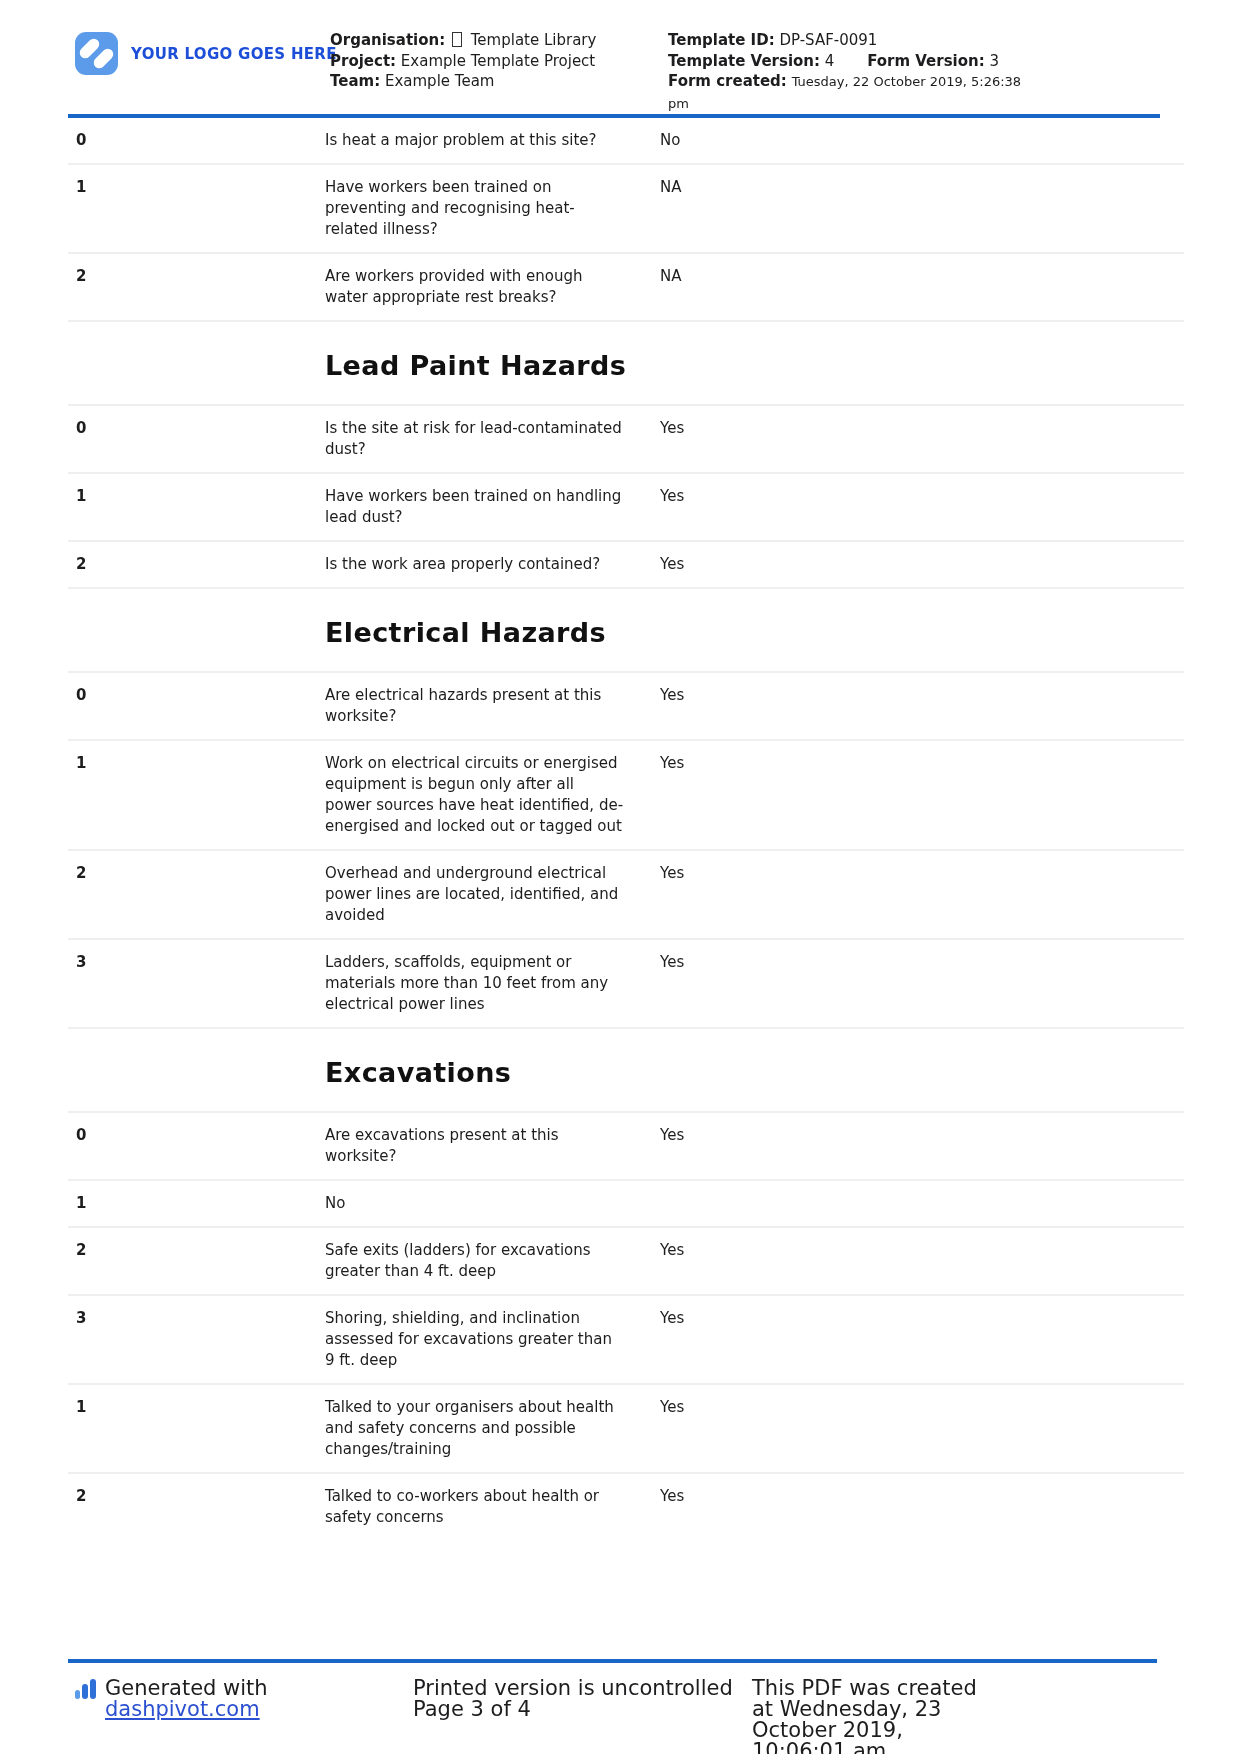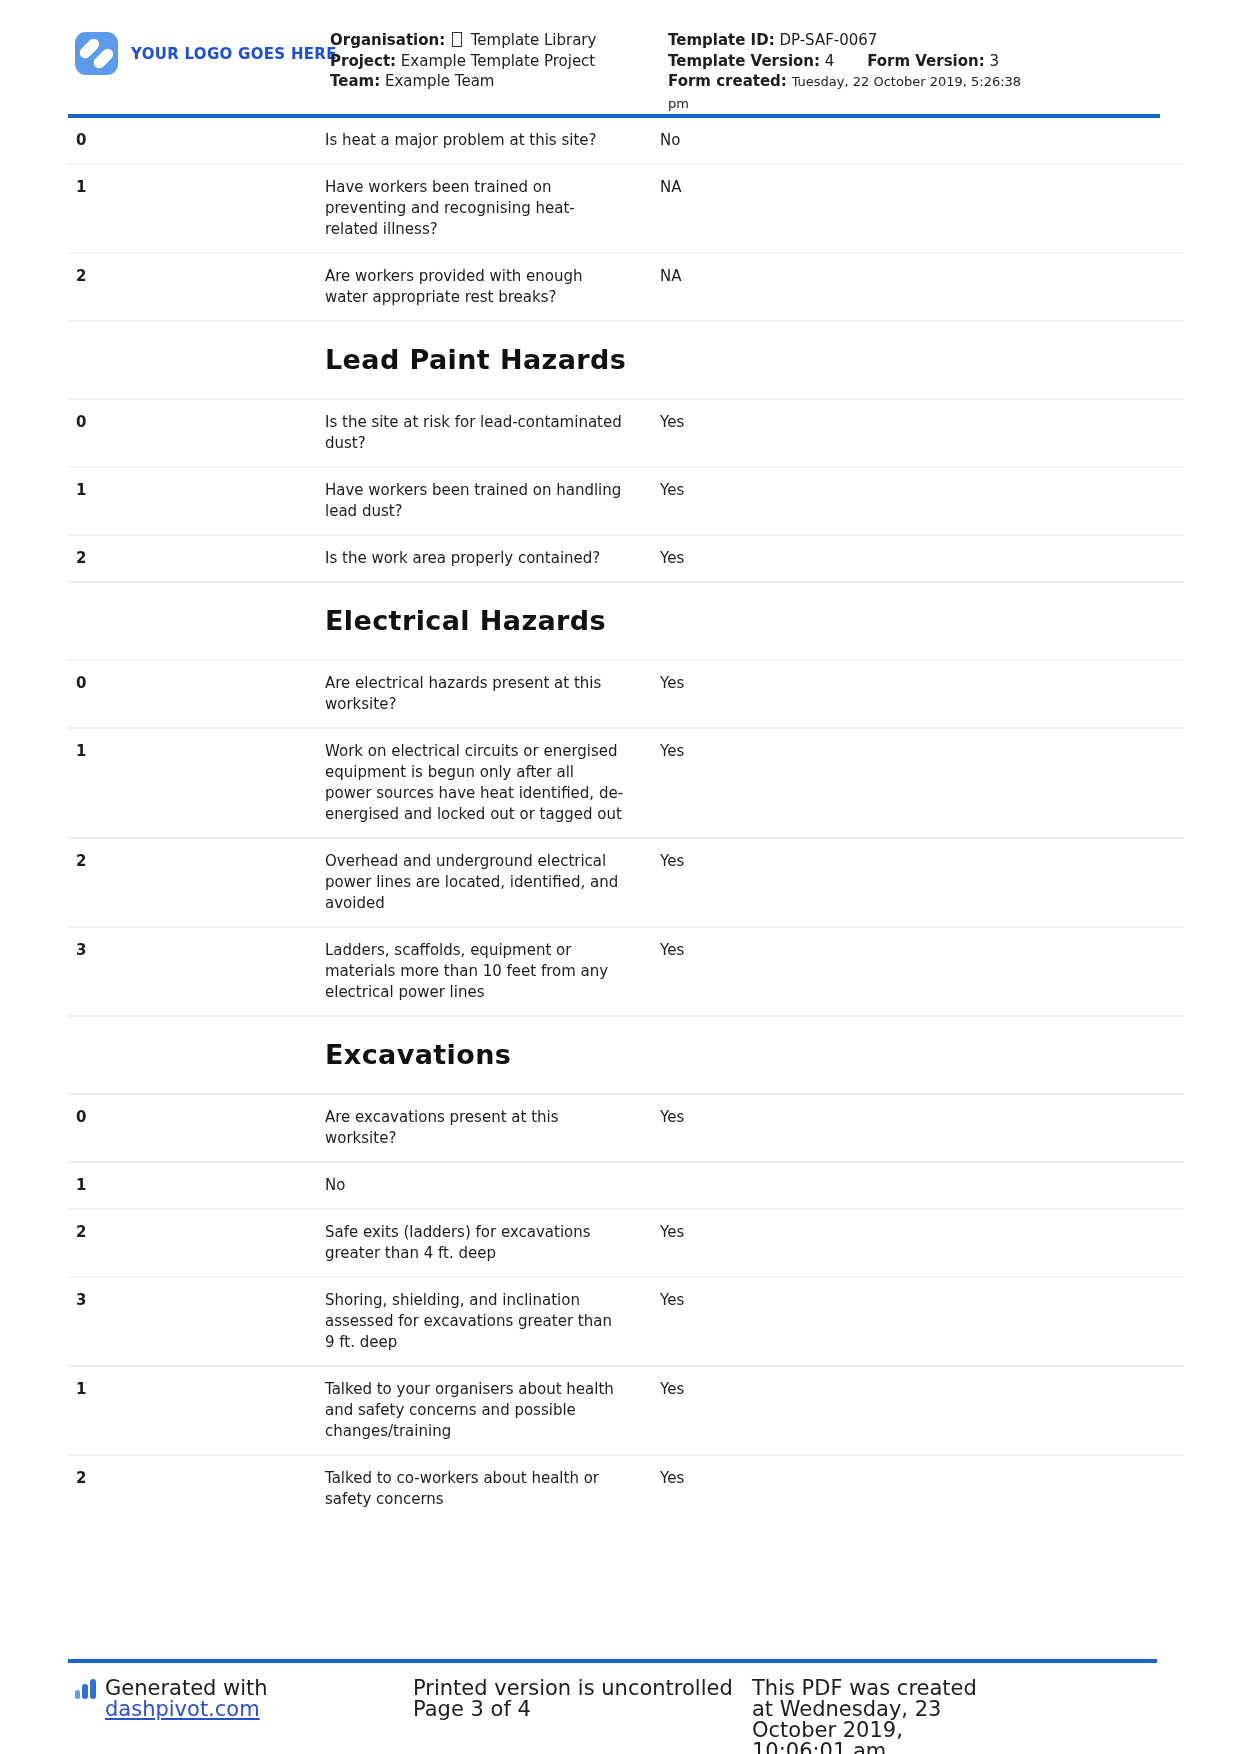--- a/index.html
+++ b/index.html
@@ -27,21 +27,21 @@
   .tofu { display:inline-block; width:10px; height:15px; border:1.5px solid #333; vertical-align:-2px; margin:0 4px 0 2px; }
   .rule { height:4px; background:#1766c8; }
 
   
   .table { width:1116px; }
   .row { display:flex; align-items:flex-start; padding:12px 0; border-bottom:2px solid #efefef; }
   .row:last-child { border-bottom:none; }
   .cell-num { width:257px; padding-left:8px; font-weight:bold; font-size:15px; line-height:21px; flex:0 0 auto; }
   .cell-q { width:300px; margin-right:35px; font-size:15px; line-height:21px; flex:0 0 auto; }
   .cell-a { font-size:15px; line-height:21px; }
-  .section-band { padding:22px 0 22px 257px; border-bottom:2px solid #efefef; }
+  .section-band { padding:28px 0 22px 257px; border-bottom:2px solid #efefef; }
   .section-title { font-size:27px; line-height:32px; font-weight:bold; letter-spacing:.4px; color:#111; }
 
   
   .footer-rule { position:absolute; left:68px; top:1659px; width:1089px; height:4px; background:#1766c8; }
   .footer { position:absolute; left:68px; top:1678px; width:1120px; display:flex; font-size:21px; line-height:21px; }
   .f-left { width:345px; display:flex; gap:9px; padding-left:7px; }
   .bars { display:flex; align-items:flex-end; gap:2px; height:20px; margin-top:1px; flex:0 0 auto; }
   .bar { border-radius:3px; }
   .bar-1 { width:5px; height:9px; background:#5b9bea; }
   .bar-2 { width:6px; height:15px; background:#2f6fd8; }
@@ -76,21 +76,21 @@
       </div>
       <div>
         <span class="lbl">Team:</span>
         <span>Example Team</span>
       </div>
     </div>
 
     <div class="meta-block">
       <div>
         <span class="lbl">Template ID:</span>
-        <span>DP-SAF-0067</span>
+        <span>DP-SAF-0091</span>
       </div>
       <div>
         <span class="lbl">Template Version:</span>
         <span>4</span>
         <span class="lbl pair-gap">Form Version:</span>
         <span>3</span>
       </div>
       <div>
         <span class="lbl">Form created:</span>
         <span class="small-val">Tuesday, 22 October 2019, 5:26:38 pm</span>

